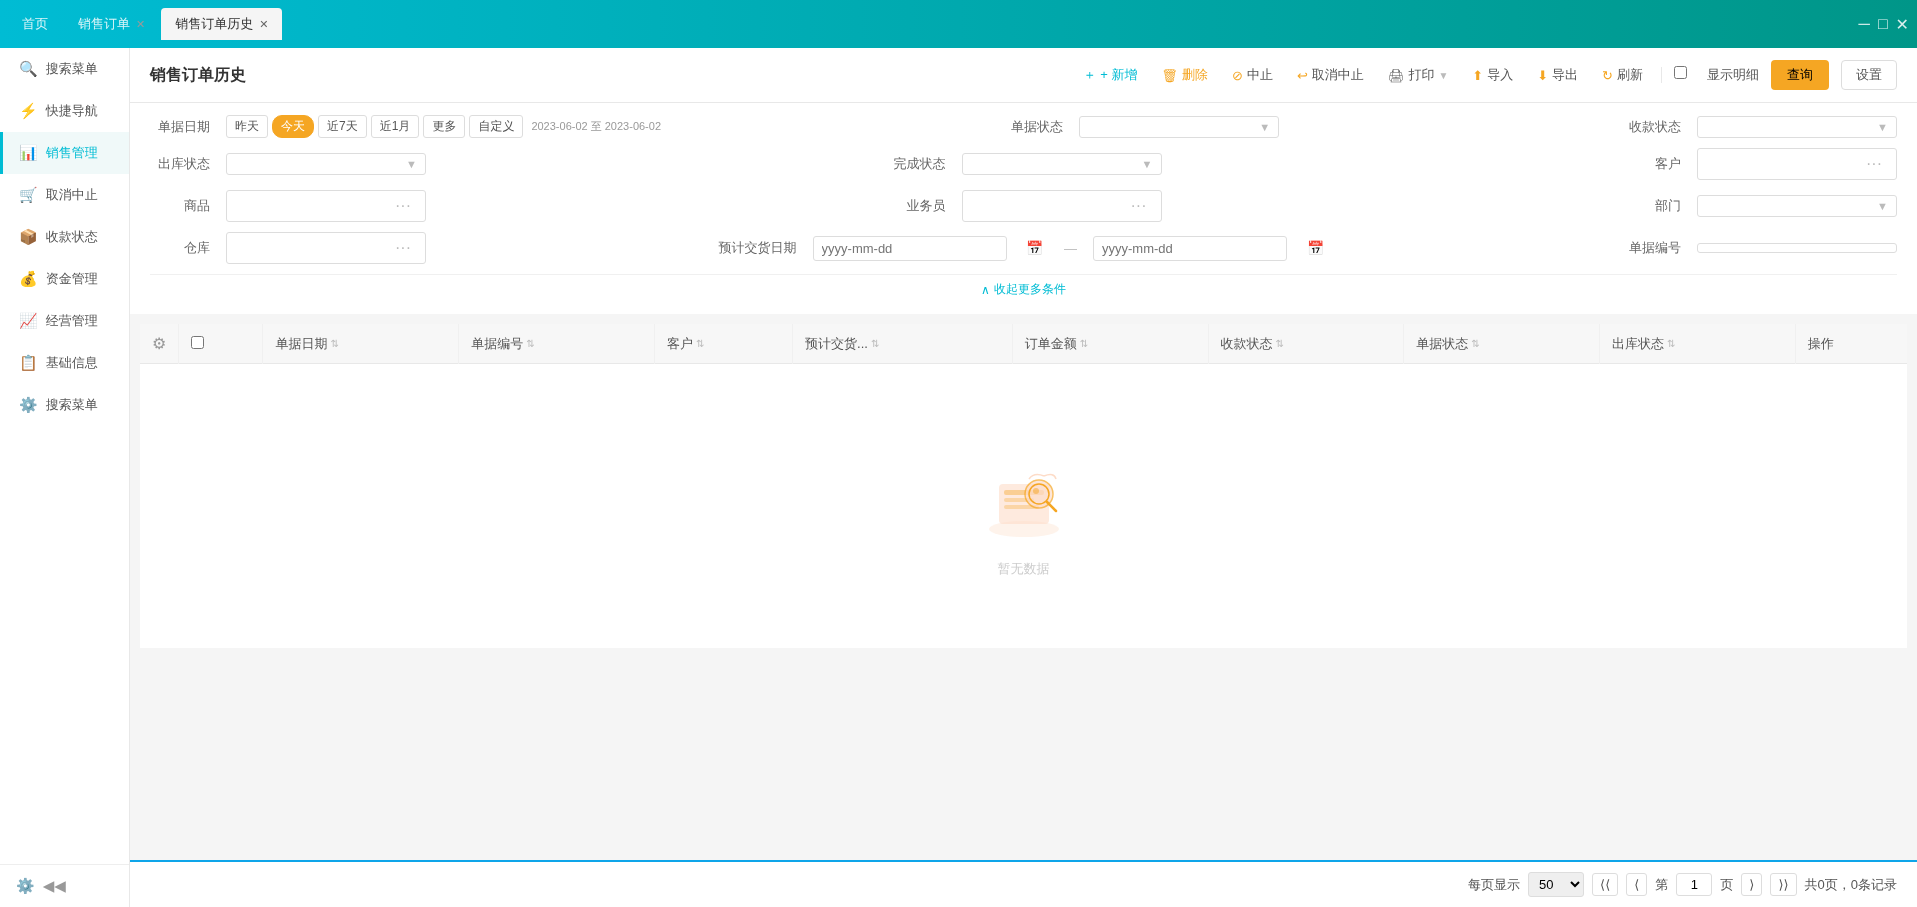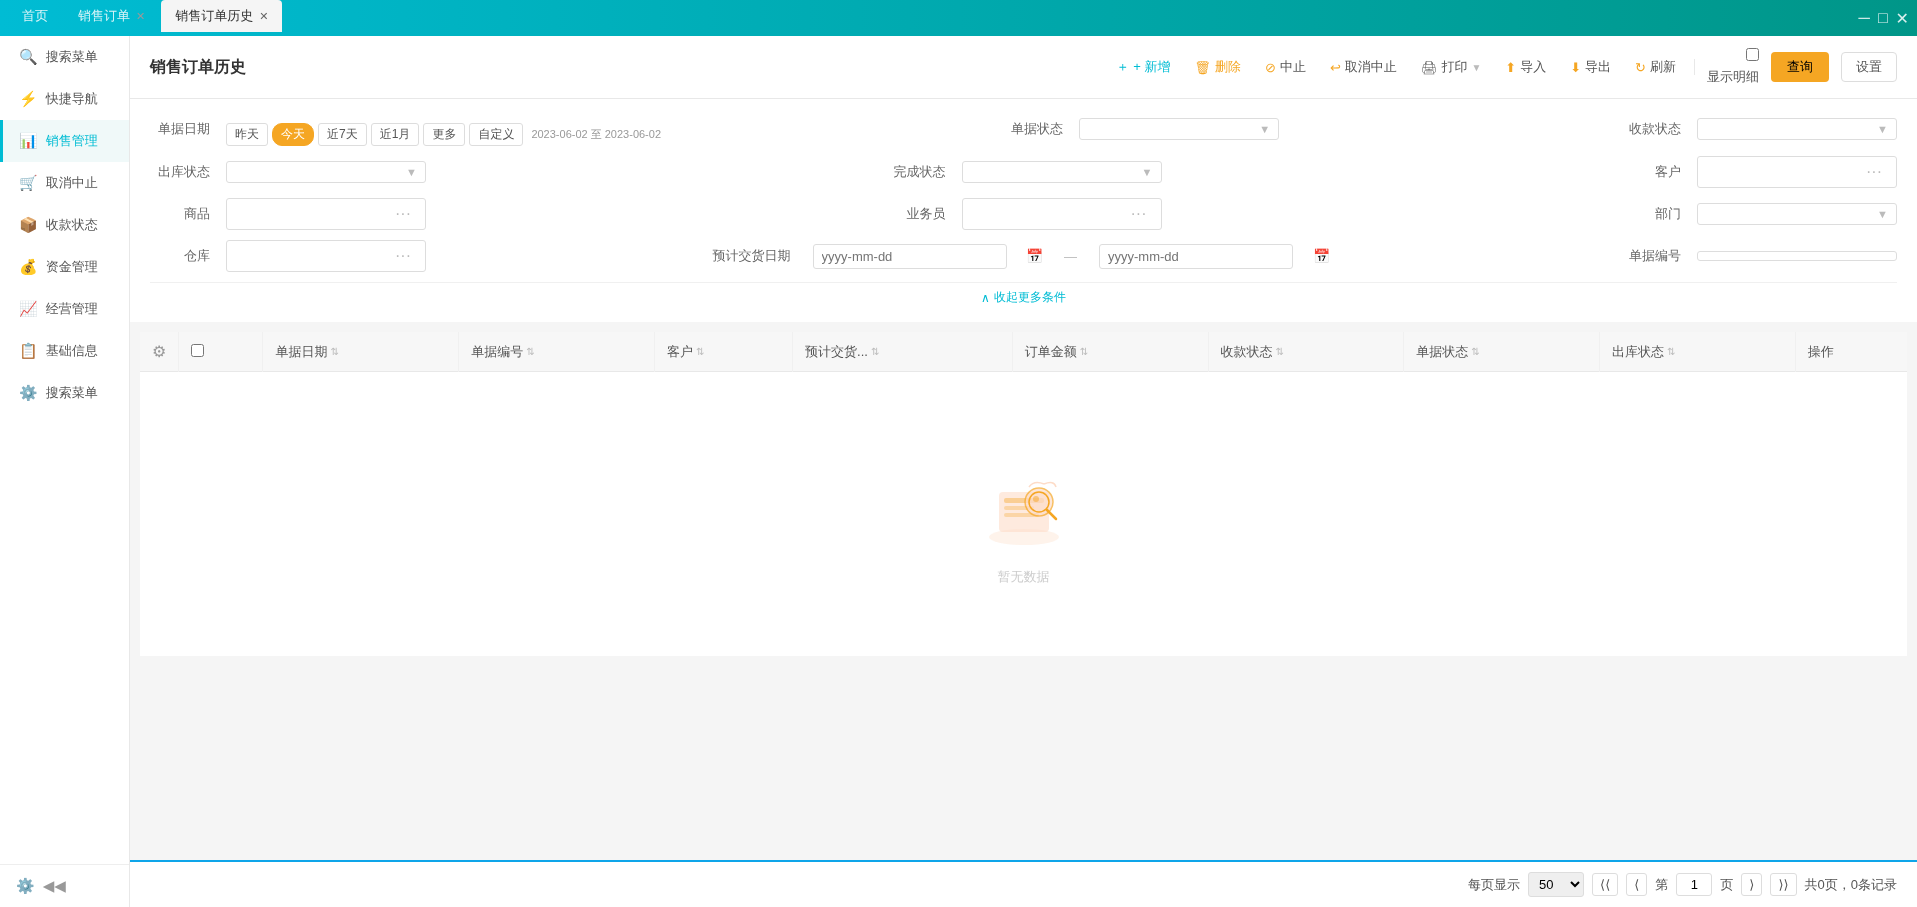--- a/index.html
+++ b/index.html
@@ -1,22 +1,23 @@
 <!DOCTYPE html>
 <html><head>
   <meta charset="utf-8">
   <style>
     * { box-sizing: border-box; margin: 0; padding: 0; }
     body { font-family: 'Microsoft YaHei', Arial, sans-serif; font-size: 13px; background: #f5f5f5; color: #333; display: flex; flex-direction: column; height: 907px; overflow: hidden; }
 
     
     .top-bar {
-      height: 36px;
+      height: 48px;
       background: linear-gradient(90deg, #00bcd4 0%, #009688 100%);
       display: flex;
+      align-items: center;
       padding: 0 8px;
       gap: 2px;
       flex-shrink: 0;
     }
     .top-bar-tab {
       height: 32px;
       padding: 0 14px;
       display: flex;
       align-items: center;
       gap: 6px;
@@ -120,21 +121,21 @@
       align-items: center;
       gap: 4px;
       cursor: pointer;
       font-size: 13px;
       color: #555;
       padding: 4px 6px;
       border-radius: 3px;
     }
     .toolbar-btn.new-btn { color: #00bcd4; }
     .toolbar-btn.del-btn { color: #f5a623; }
-    .toolbar-checkbox { display: flex; align-items: flex-end; gap: 7px; font-size: 13px; color: #555; cursor: pointer; flex-direction: column; }
+    .toolbar-checkbox { display: flex; align-items: flex-start; gap: 20px; font-size: 13px; color: #555; cursor: pointer; }
     .btn-query {
       background: #f5a623;
       color: #000000;
       border: none;
       border-radius: 4px;
       padding: 6px 16px;
       cursor: pointer;
       font-size: 13px;
     }
     .btn-settings {
@@ -163,21 +164,20 @@
       color: #666;
       font-size: 13px;
       white-space: nowrap;
       min-width: 60px;
       text-align: right;
     }
     .filter-date-group {
       display: flex;
       align-items: center;
       gap: 4px;
-      margin-top: 12px;
     }
     .date-btn {
       padding: 2px 8px;
       border: 1px solid #ddd;
       border-radius: 3px;
       background: #fff;
       cursor: pointer;
       font-size: 12px;
       color: #555;
     }
@@ -213,21 +213,20 @@
       padding: 2px 6px;
     }
     .filter-input {
       border: 1px solid #ddd;
       border-radius: 3px;
       padding: 4px 8px;
       font-size: 13px;
       color: #333;
       min-width: 140px;
       outline: none;
-      margin-left: 6px;
     }
     .filter-calendar-icon { color: #f5a623; cursor: pointer; font-size: 14px; padding: 0 4px; }
     .filter-dash { color: #bbb; }
     .collapse-bar {
       display: flex;
       align-items: center;
       justify-content: center;
       padding: 6px 0 4px 0;
       cursor: pointer;
       color: #00bcd4;

